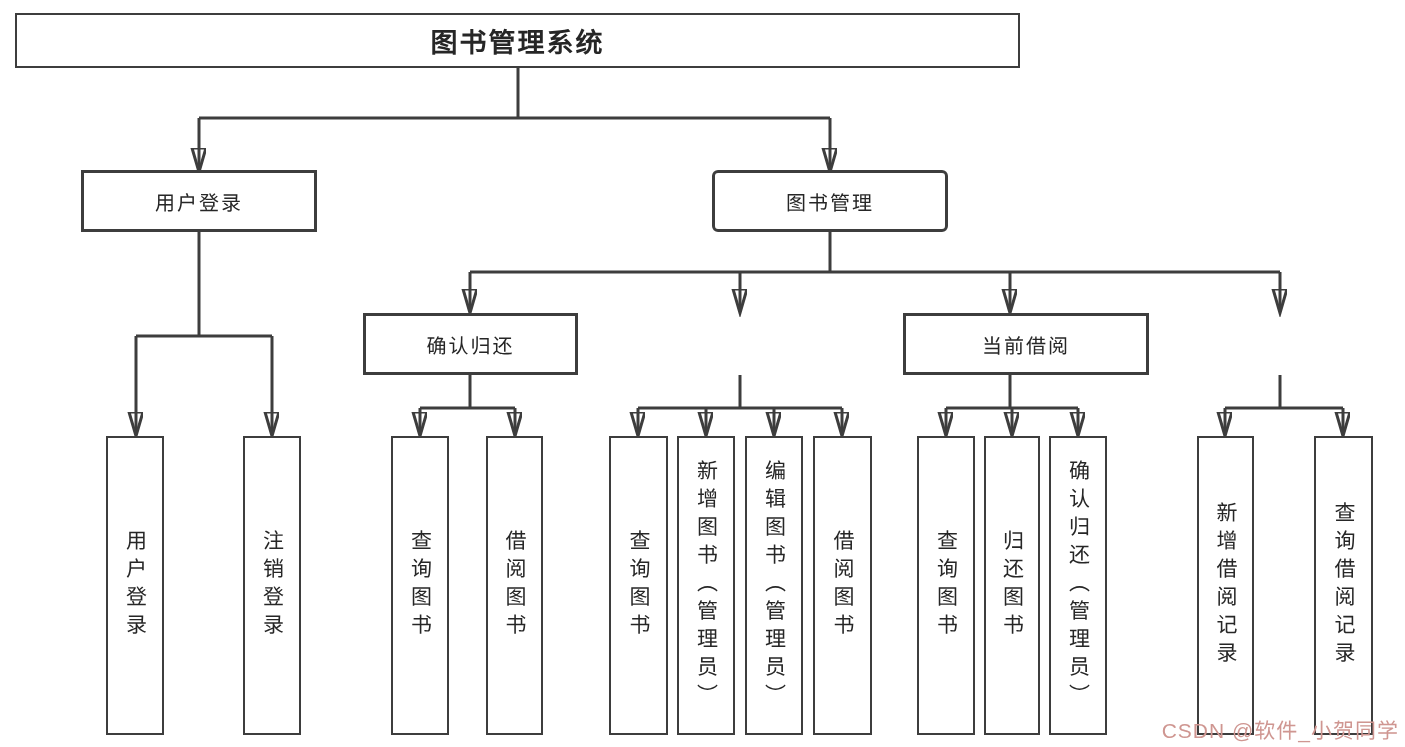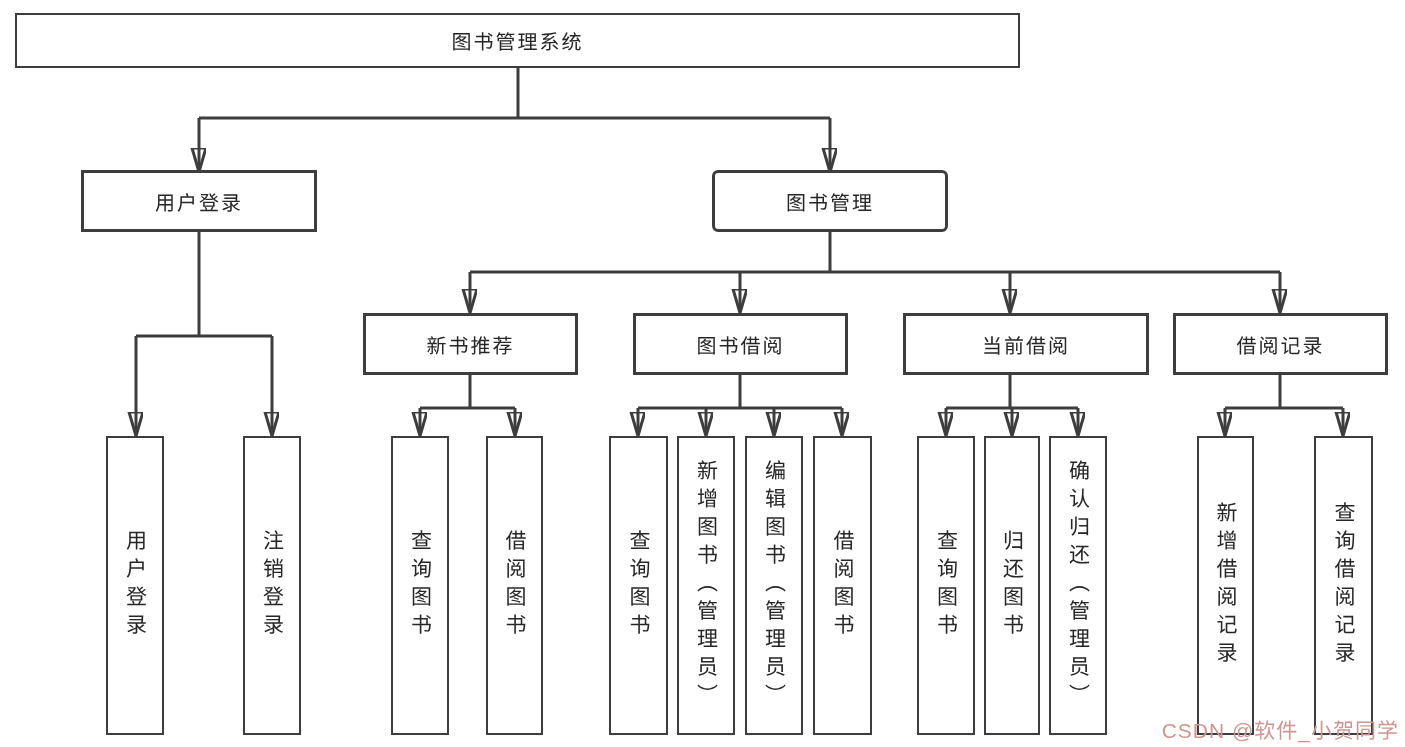--- a/index.html
+++ b/index.html
@@ -37,21 +37,21 @@
     align-items: center;
     justify-content: center;
     text-align: center;
   }
   .node.b3 { border-width: 3px; }
   .h-label {
     font-size: 20px;
     letter-spacing: 2px;
     white-space: nowrap;
   }
-  .root .h-label { font-size: 20px; }
+  .root .h-label { font-size: 27px; font-weight: bold; }
   .v-node .v-label {
     writing-mode: vertical-rl;
     font-size: 21px;
     letter-spacing: 7px;
     line-height: 1;
   }
   .watermark {
     position: absolute;
     right: 6px;
     top: 714px;
@@ -121,30 +121,24 @@
   </div>
 
   <div class="node b3" style="left:81px; top:170px; width:236px; height:62px;">
     <span class="h-label">用户登录</span>
   </div>
   <div class="node b3" style="left:712px; top:170px; width:236px; height:62px;border-radius:6px;">
     <span class="h-label">图书管理</span>
   </div>
 
   <div class="node b3" style="left:363px; top:313px; width:215px; height:62px;">
-    <span class="h-label">新书推荐</span>
-  </div>
-  <div class="node b3" style="left:633px; top:313px; width:215px; height:62px;">
-    <span class="h-label">图书借阅</span>
+    <span class="h-label">确认归还</span>
   </div>
   <div class="node b3" style="left:903px; top:313px; width:246px; height:62px;">
     <span class="h-label">当前借阅</span>
-  </div>
-  <div class="node b3" style="left:1173px; top:313px; width:215px; height:62px;">
-    <span class="h-label">借阅记录</span>
   </div>
 
   <div class="node v-node" style="left:106px; top:436px; width:58px; height:299px;">
     <span class="v-label">用户登录</span>
   </div>
   <div class="node v-node" style="left:243px; top:436px; width:58px; height:299px;">
     <span class="v-label">注销登录</span>
   </div>
 
   <div class="node v-node" style="left:391px; top:436px; width:58px; height:299px;">

